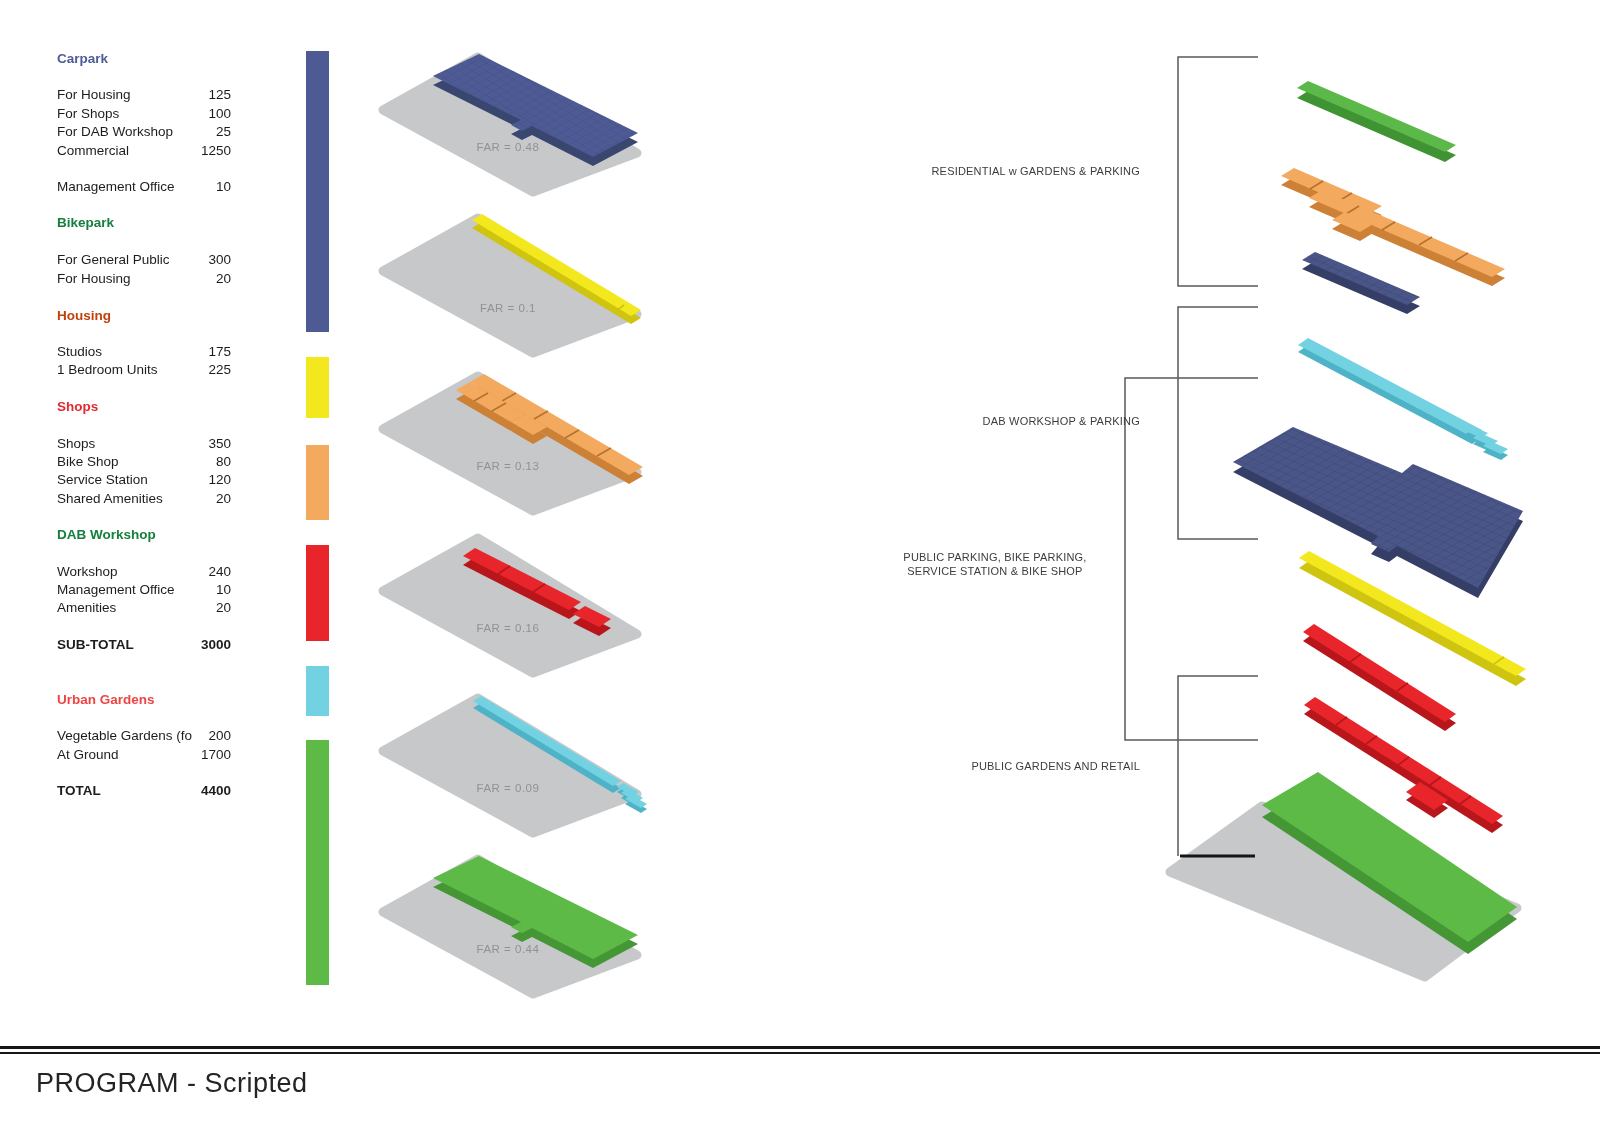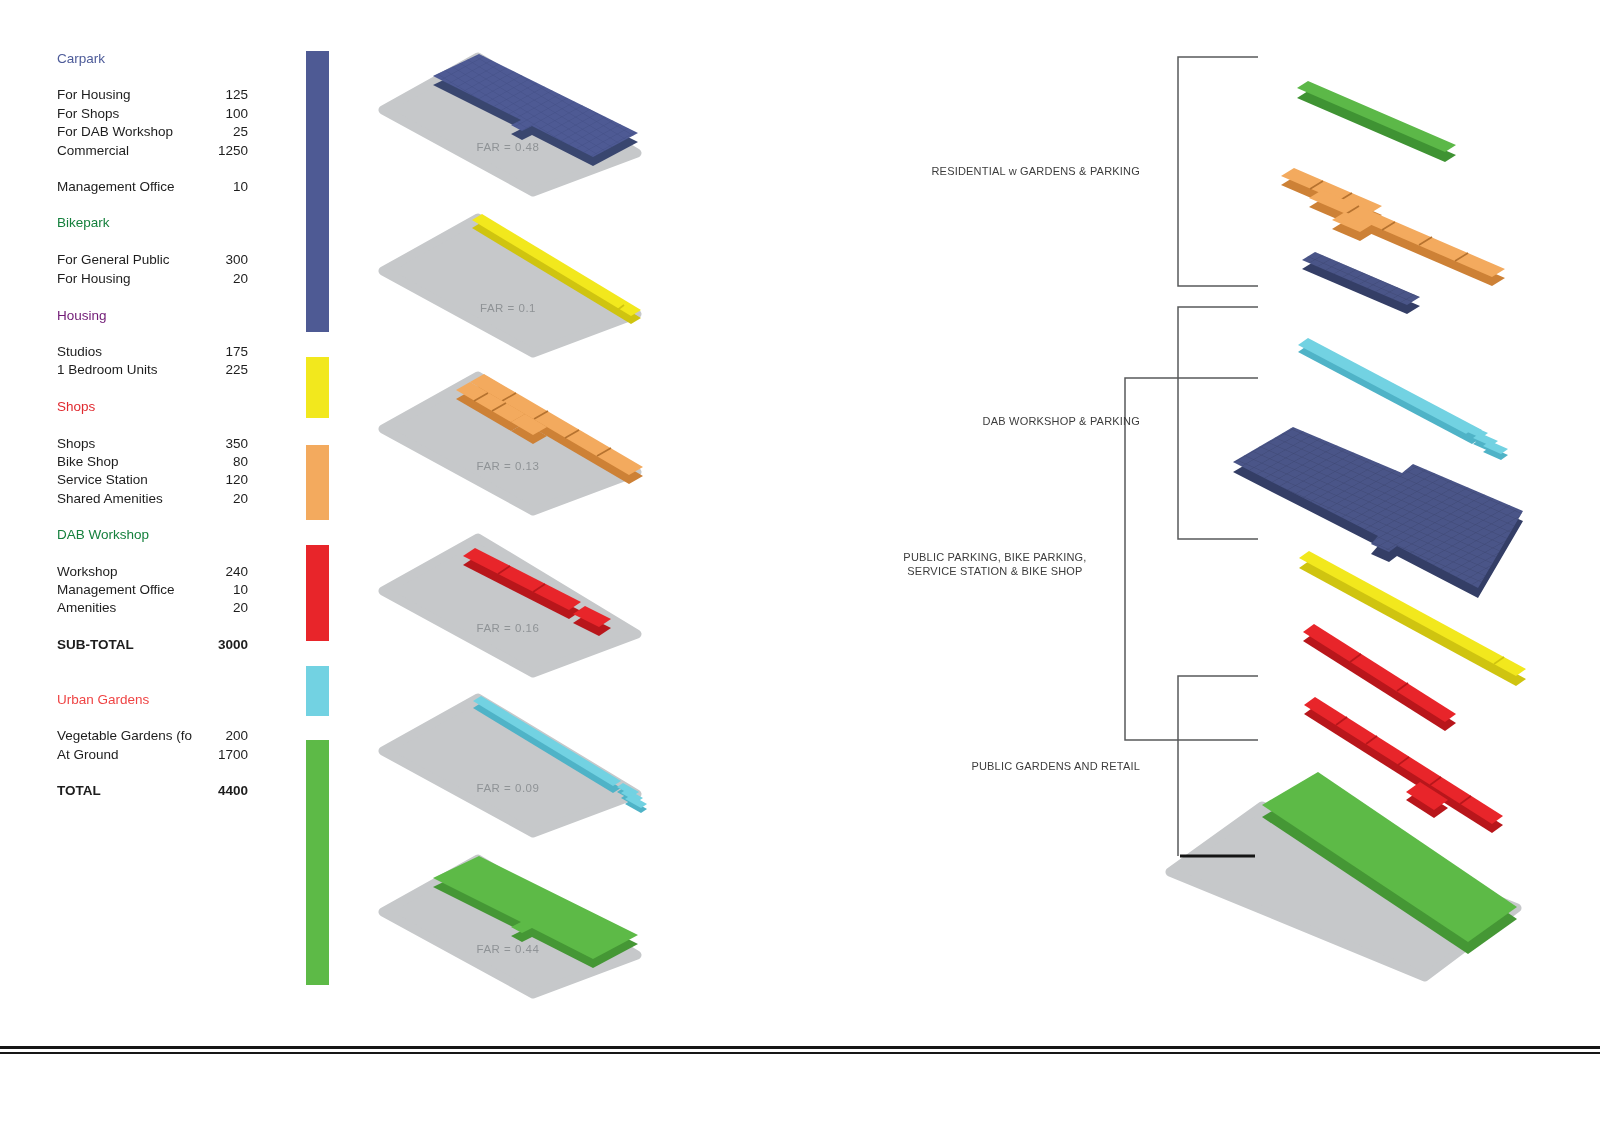--- a/index.html
+++ b/index.html
@@ -2,26 +2,26 @@
 <html><head>
 <meta charset="utf-8">
 <style>
   html,body{margin:0;padding:0;background:#ffffff}
   .canvas{position:relative;width:1600px;height:1131px;background:#ffffff;
           font-family:"Liberation Sans",sans-serif;overflow:hidden}
   .scene{position:absolute;left:0;top:0}
   
   .trow{position:absolute;left:57px;width:191px;height:17px;font-size:13.5px;color:#1d1d1d;line-height:15px}
   .tlabel{position:absolute;left:0;max-width:153px;white-space:nowrap;overflow:hidden}
-  .tval{position:absolute;right:0;text-align:left;white-space:nowrap}
-  .hdr{font-weight:normal}
+  .tval{position:absolute;right:17px;text-align:left;white-space:nowrap}
+  .hdr{font-weight:bold}
   .bold .tlabel,.bold .tval{font-weight:bold}
   .h-carpark{color:#4d5b99}
   .h-bikepark{color:#15803d}
-  .h-housing{color:#701a75}
+  .h-housing{color:#c2410c}
   .h-shops{color:#e02a30}
   .h-dab{color:#15803d}
   .h-gardens{color:#ef4444}
   
   .sw{position:absolute;left:306px;width:23px}
   .sw-carpark{top:51px;height:281px;background:#4e5a94}
   .sw-bikepark{top:357px;height:61px;background:#f2e81d}
   .sw-housing{top:445px;height:75px;background:#f3aa5e}
   .sw-shops{top:545px;height:96px;background:#e8252a}
   .sw-dab{top:666px;height:50px;background:#72d2e2}
@@ -280,14 +280,15 @@
       <path d="M1315,697 L1503,816 L1492,824 L1304,705 Z" fill="#b8161b" transform="translate(0,9)"></path>
       <path d="M1315,697 L1503,816 L1492,824 L1304,705 Z" fill="#e8252a"></path>
       <path class="gap-r" d="M1347,717 L1336,725 M1377,736 L1366,744 M1409,757 L1398,765 M1441,777 L1430,785 M1471,796 L1460,804"></path>
       <path d="M1420,782 L1448,800 L1434,810 L1406,792 Z" fill="#b8161b" transform="translate(0,8)"></path>
       <path d="M1420,782 L1448,800 L1434,810 L1406,792 Z" fill="#e8252a"></path>
     </g>
   </svg>
 
   <div class="rule1"></div>
   <div class="rule2"></div>
+  <div class="pagetitle">PROGRAM - Scripted</div>
 
 </div>
 
 </body></html>

